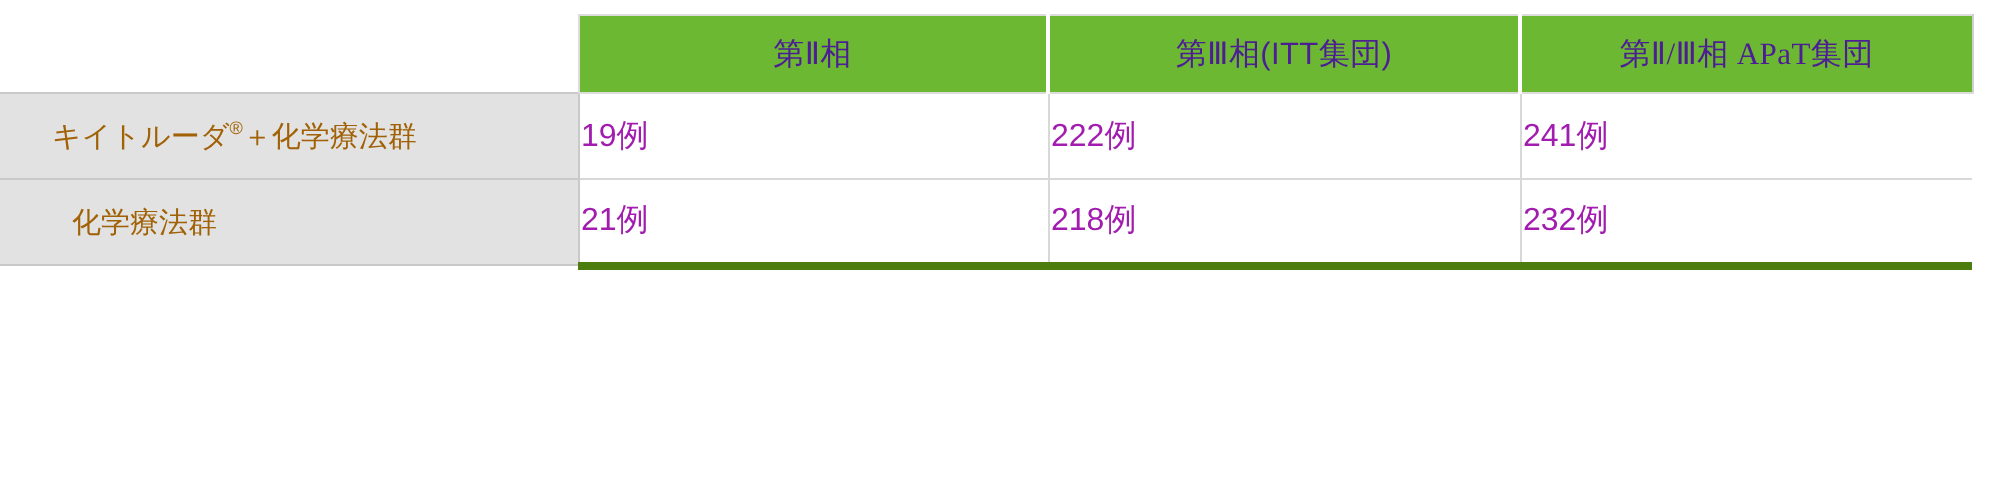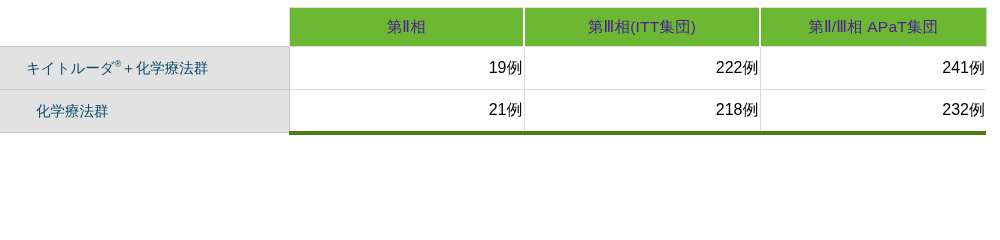--- a/index.html
+++ b/index.html
@@ -51,48 +51,48 @@
     text-align: center;
     vertical-align: middle;
     padding: 0 4px;
     border-left: 2px solid #ffffff;
     border-top: 1px solid #dcdcdc;
     border-bottom: 1px solid #dcdcdc;
     letter-spacing: 0.2px;
     white-space: nowrap;
   }
   th.head-cell.first { border-left: 1px solid #dcdcdc; }
-  th.head-cell.last  { border-right: 1px solid #cfcfcf; }
+  th.head-cell.last  { border-right: 1px solid #cfcfcf; font-family: Liberation Serif, serif; }
 
   
   tbody tr { height: 43px; }
 
   td.row-label {
     background: #e2e2e2;
-    color: #0c4a6e;
+    color: #a16207;
     font-size: 14.5px;
     font-weight: 400;
     text-align: left;
     vertical-align: middle;
     padding: 0 0 0 26px;
     border-top: 1px solid #c9c9c9;
     border-right: 1px solid #c9c9c9;
     white-space: nowrap;
   }
   tbody tr:last-child td.row-label {
     border-bottom: 1px solid #c9c9c9;
     padding-left: 36px;
   }
 
   td.val {
     background: #ffffff;
-    color: #000000;
+    color: #a21caf;
     font-size: 16px;
     font-weight: 400;
-    text-align: right;
+    text-align: left;
     vertical-align: middle;
     border-top: 1px solid #d8d8d8;
     border-left: 1px solid #d8d8d8;
     white-space: nowrap;
   }
   td.val.first { border-left: none; }
   tbody tr:last-child td.val {
     border-bottom: 4px solid #4d7c0f;
   }
 

